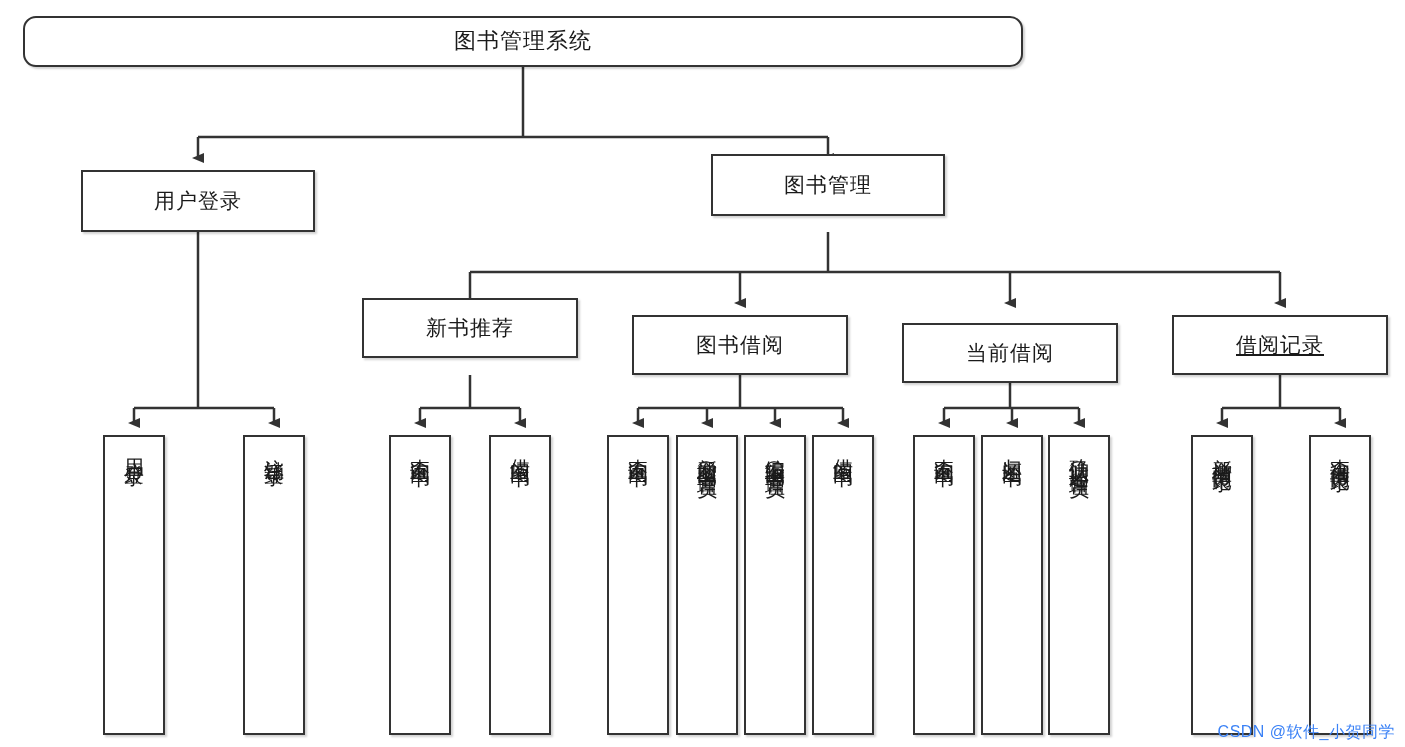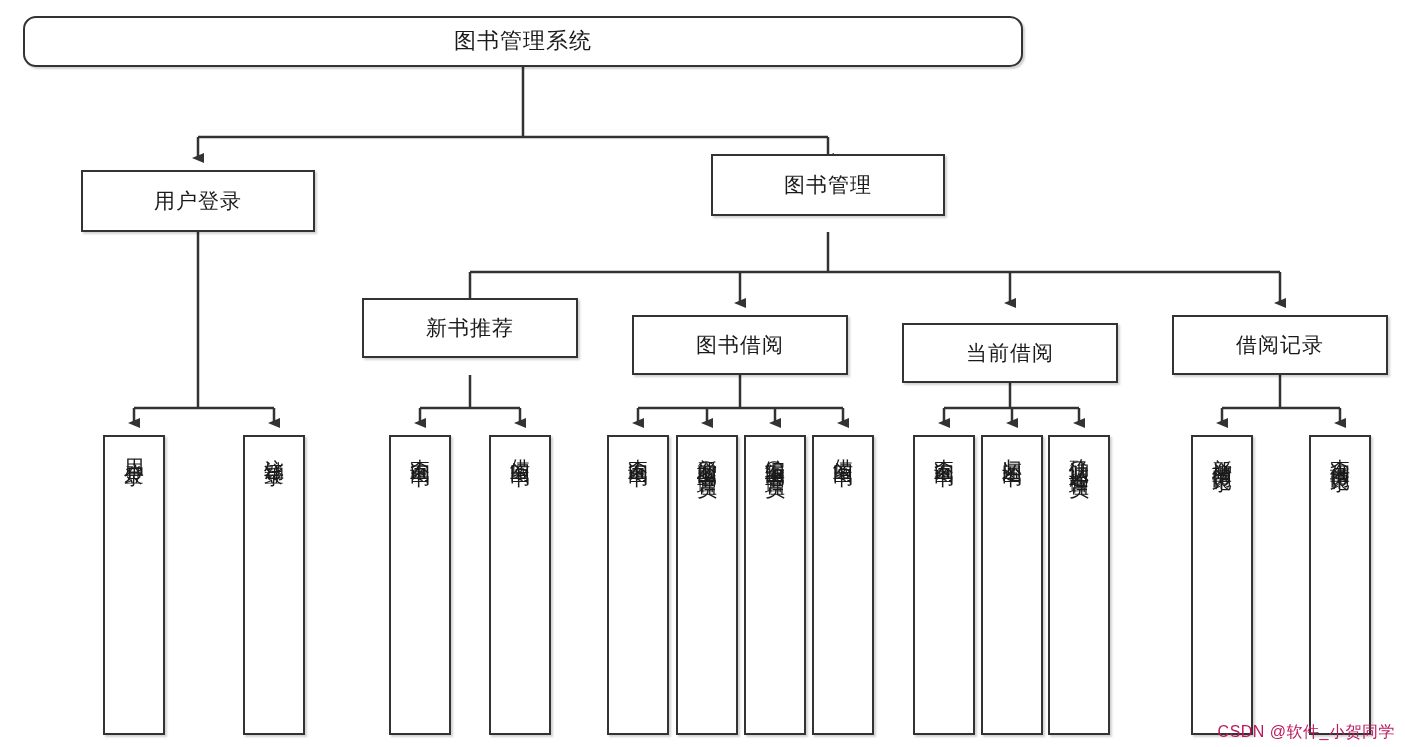--- a/index.html
+++ b/index.html
@@ -61,21 +61,21 @@
     writing-mode: vertical-rl;
     text-orientation: upright;
     display: block;
     white-space: nowrap;
   }
   .watermark {
     position: absolute;
     right: 10px;
     bottom: 4px;
     font-size: 16px;
-    color: #be185d;
+    color: #3b82f6;
     letter-spacing: 0.5px;
     white-space: nowrap;
     user-select: none;
   }
 </style>
 </head>
 <body>
 
 <div id="canvas">
 
@@ -146,21 +146,21 @@
 
   <div class="node horiz" style="left:362px; top:298px; width:216px; height:60px;">
     <span>新书推荐</span>
   </div>
   <div class="node horiz" style="left:632px; top:315px; width:216px; height:60px;">
     <span>图书借阅</span>
   </div>
   <div class="node horiz" style="left:902px; top:315px; width:216px; height:60px;margin-top:8px;">
     <span>当前借阅</span>
   </div>
-  <div class="node horiz" style="left:1172px; top:315px; width:216px; height:60px;">
+  <div class="node horiz" style="left:1172px; top:315px; width:216px; height:60px;text-decoration:underline;">
     <span>借阅记录</span>
   </div>
 
   <div class="node vert" style="left:103px; top:435px; width:62px; height:300px;">
     <span class="vlabel">用户登录</span>
   </div>
   <div class="node vert" style="left:243px; top:435px; width:62px; height:300px;">
     <span class="vlabel">注销登录</span>
   </div>
 

